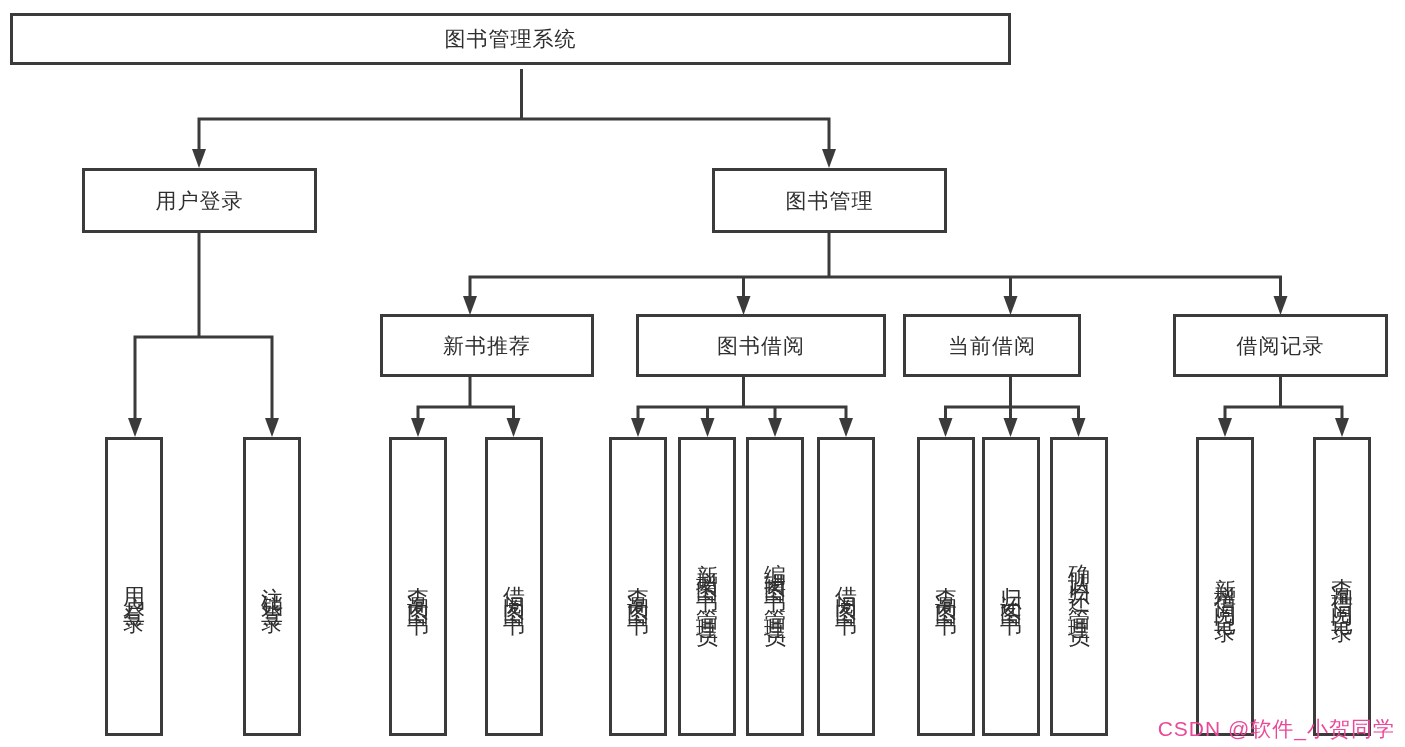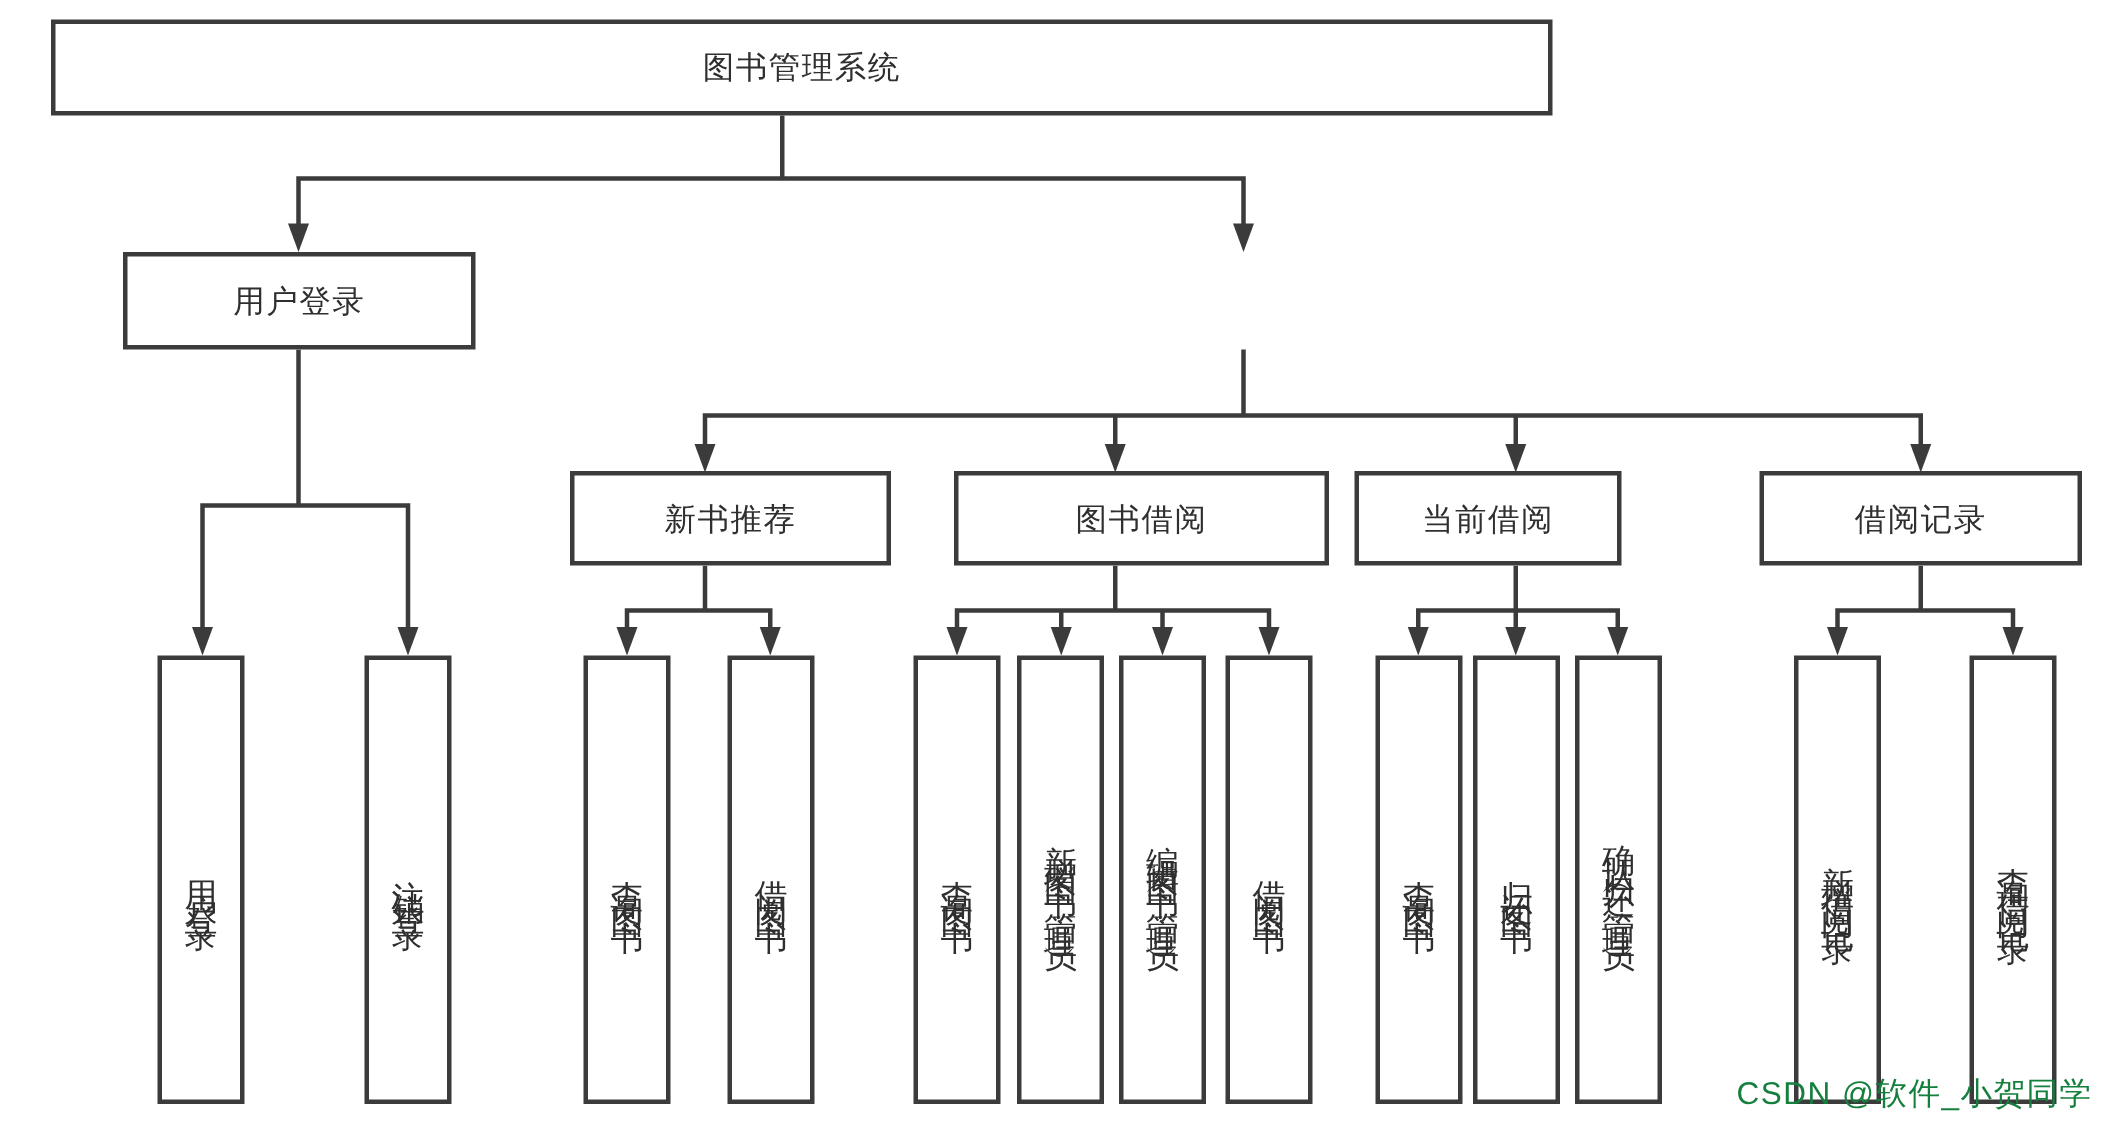--- a/index.html
+++ b/index.html
@@ -55,21 +55,21 @@
     line-height: 1;
     color: #2f2f2f;
     white-space: nowrap;
   }
   .watermark {
     position: absolute;
     right: 10px;
     bottom: 4px;
     font-size: 21px;
     letter-spacing: 1px;
-    color: #15803d;
+    color: #ec4899;
     z-index: 5;
   }
 </style>
 </head>
 <body>
 
 <div id="stage">
 
   <svg class="connectors" viewBox="0 0 1405 747" aria-hidden="true">
 
@@ -113,26 +113,29 @@
     <polygon points="938.5,418 952.5,418 945.5,437"></polygon>
     <polygon points="1003.5,418 1017.5,418 1010.5,437"></polygon>
     <polygon points="1071.5,418 1085.5,418 1078.5,437"></polygon>
 
     <path d="M1280.5 377 V407"></path>
     <path d="M1225 422 V407 H1342 V422"></path>
     <polygon points="1218,418 1232,418 1225,437"></polygon>
     <polygon points="1335,418 1349,418 1342,437"></polygon>
   </svg>
 
-  <div class="node" style="left:34px;top:13px;width:1001px;height:64px">
+  <div class="node" style="left:10px;top:13px;width:1001px;height:52px">
     <span>图书管理系统</span>
   </div>
 
   <div class="node" style="left:82px;top:168px;width:235px;height:65px">
     <span>用户登录</span>
+  </div>
+  <div class="node" style="left:712px;top:168px;width:235px;height:65px">
+    <span>图书管理</span>
   </div>
 
   <div class="node" style="left:380px;top:314px;width:214px;height:63px">
     <span>新书推荐</span>
   </div>
   <div class="node" style="left:636px;top:314px;width:250px;height:63px">
     <span>图书借阅</span>
   </div>
   <div class="node" style="left:903px;top:314px;width:178px;height:63px">
     <span>当前借阅</span>

